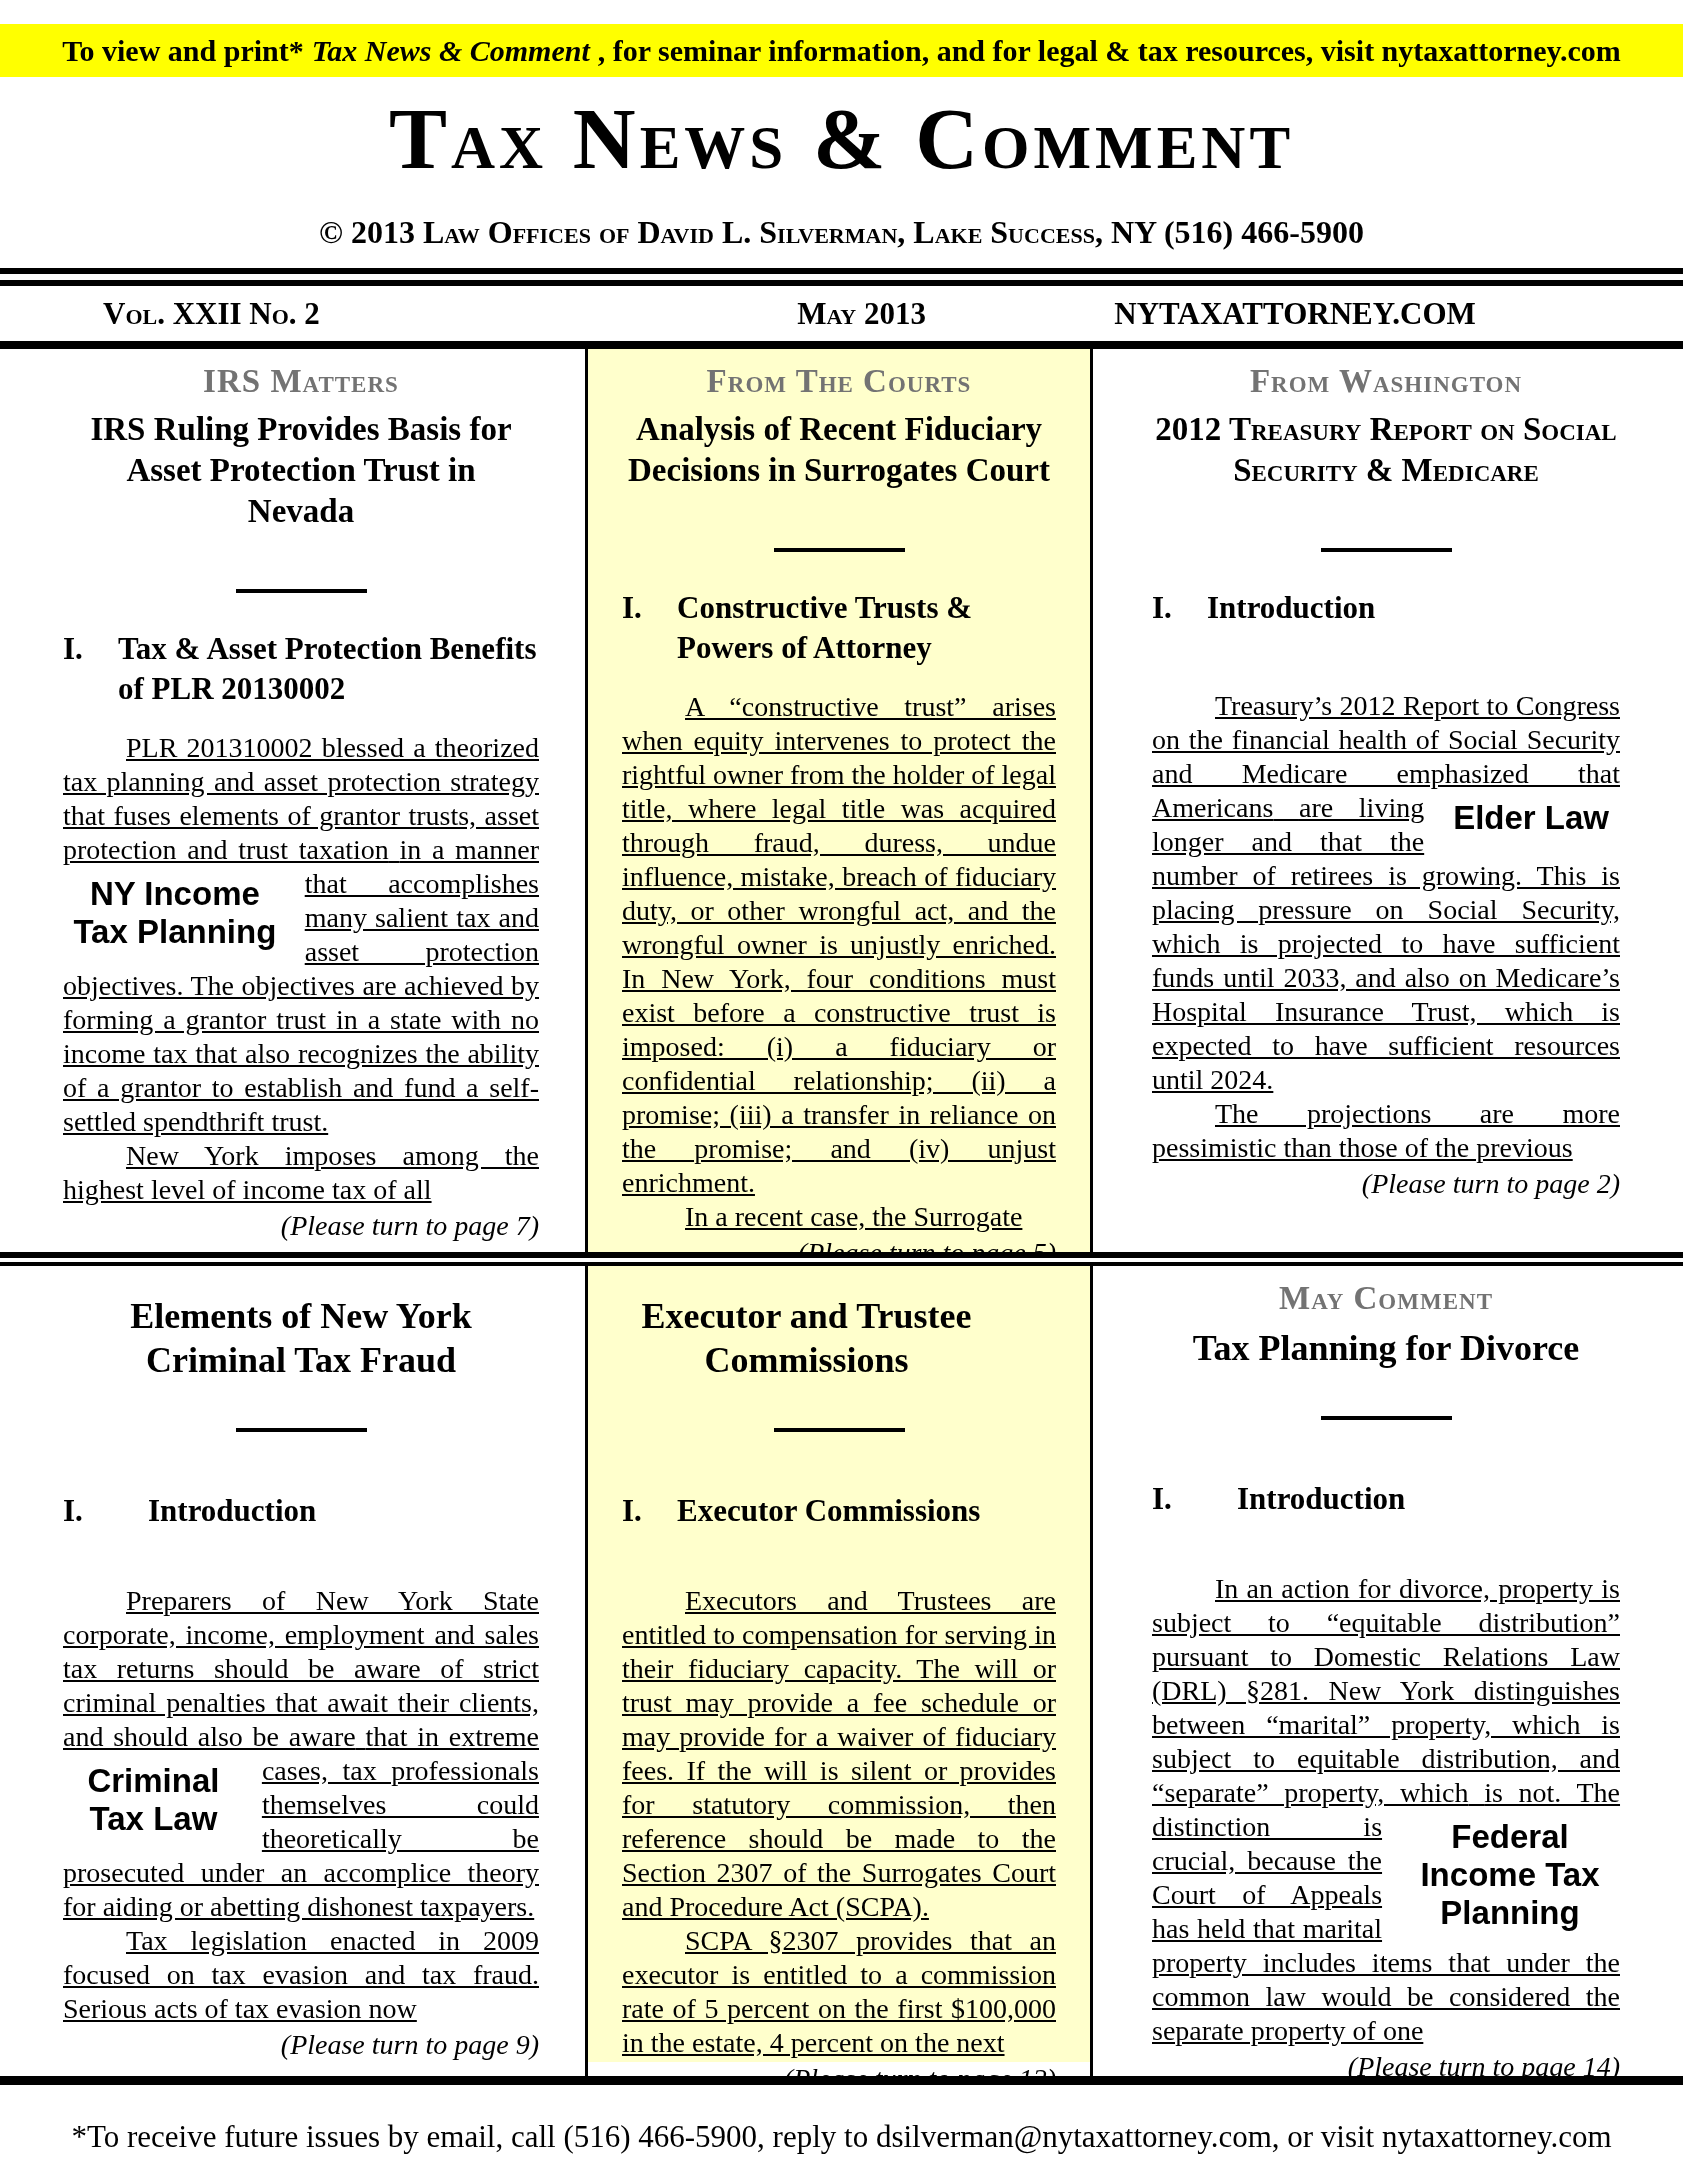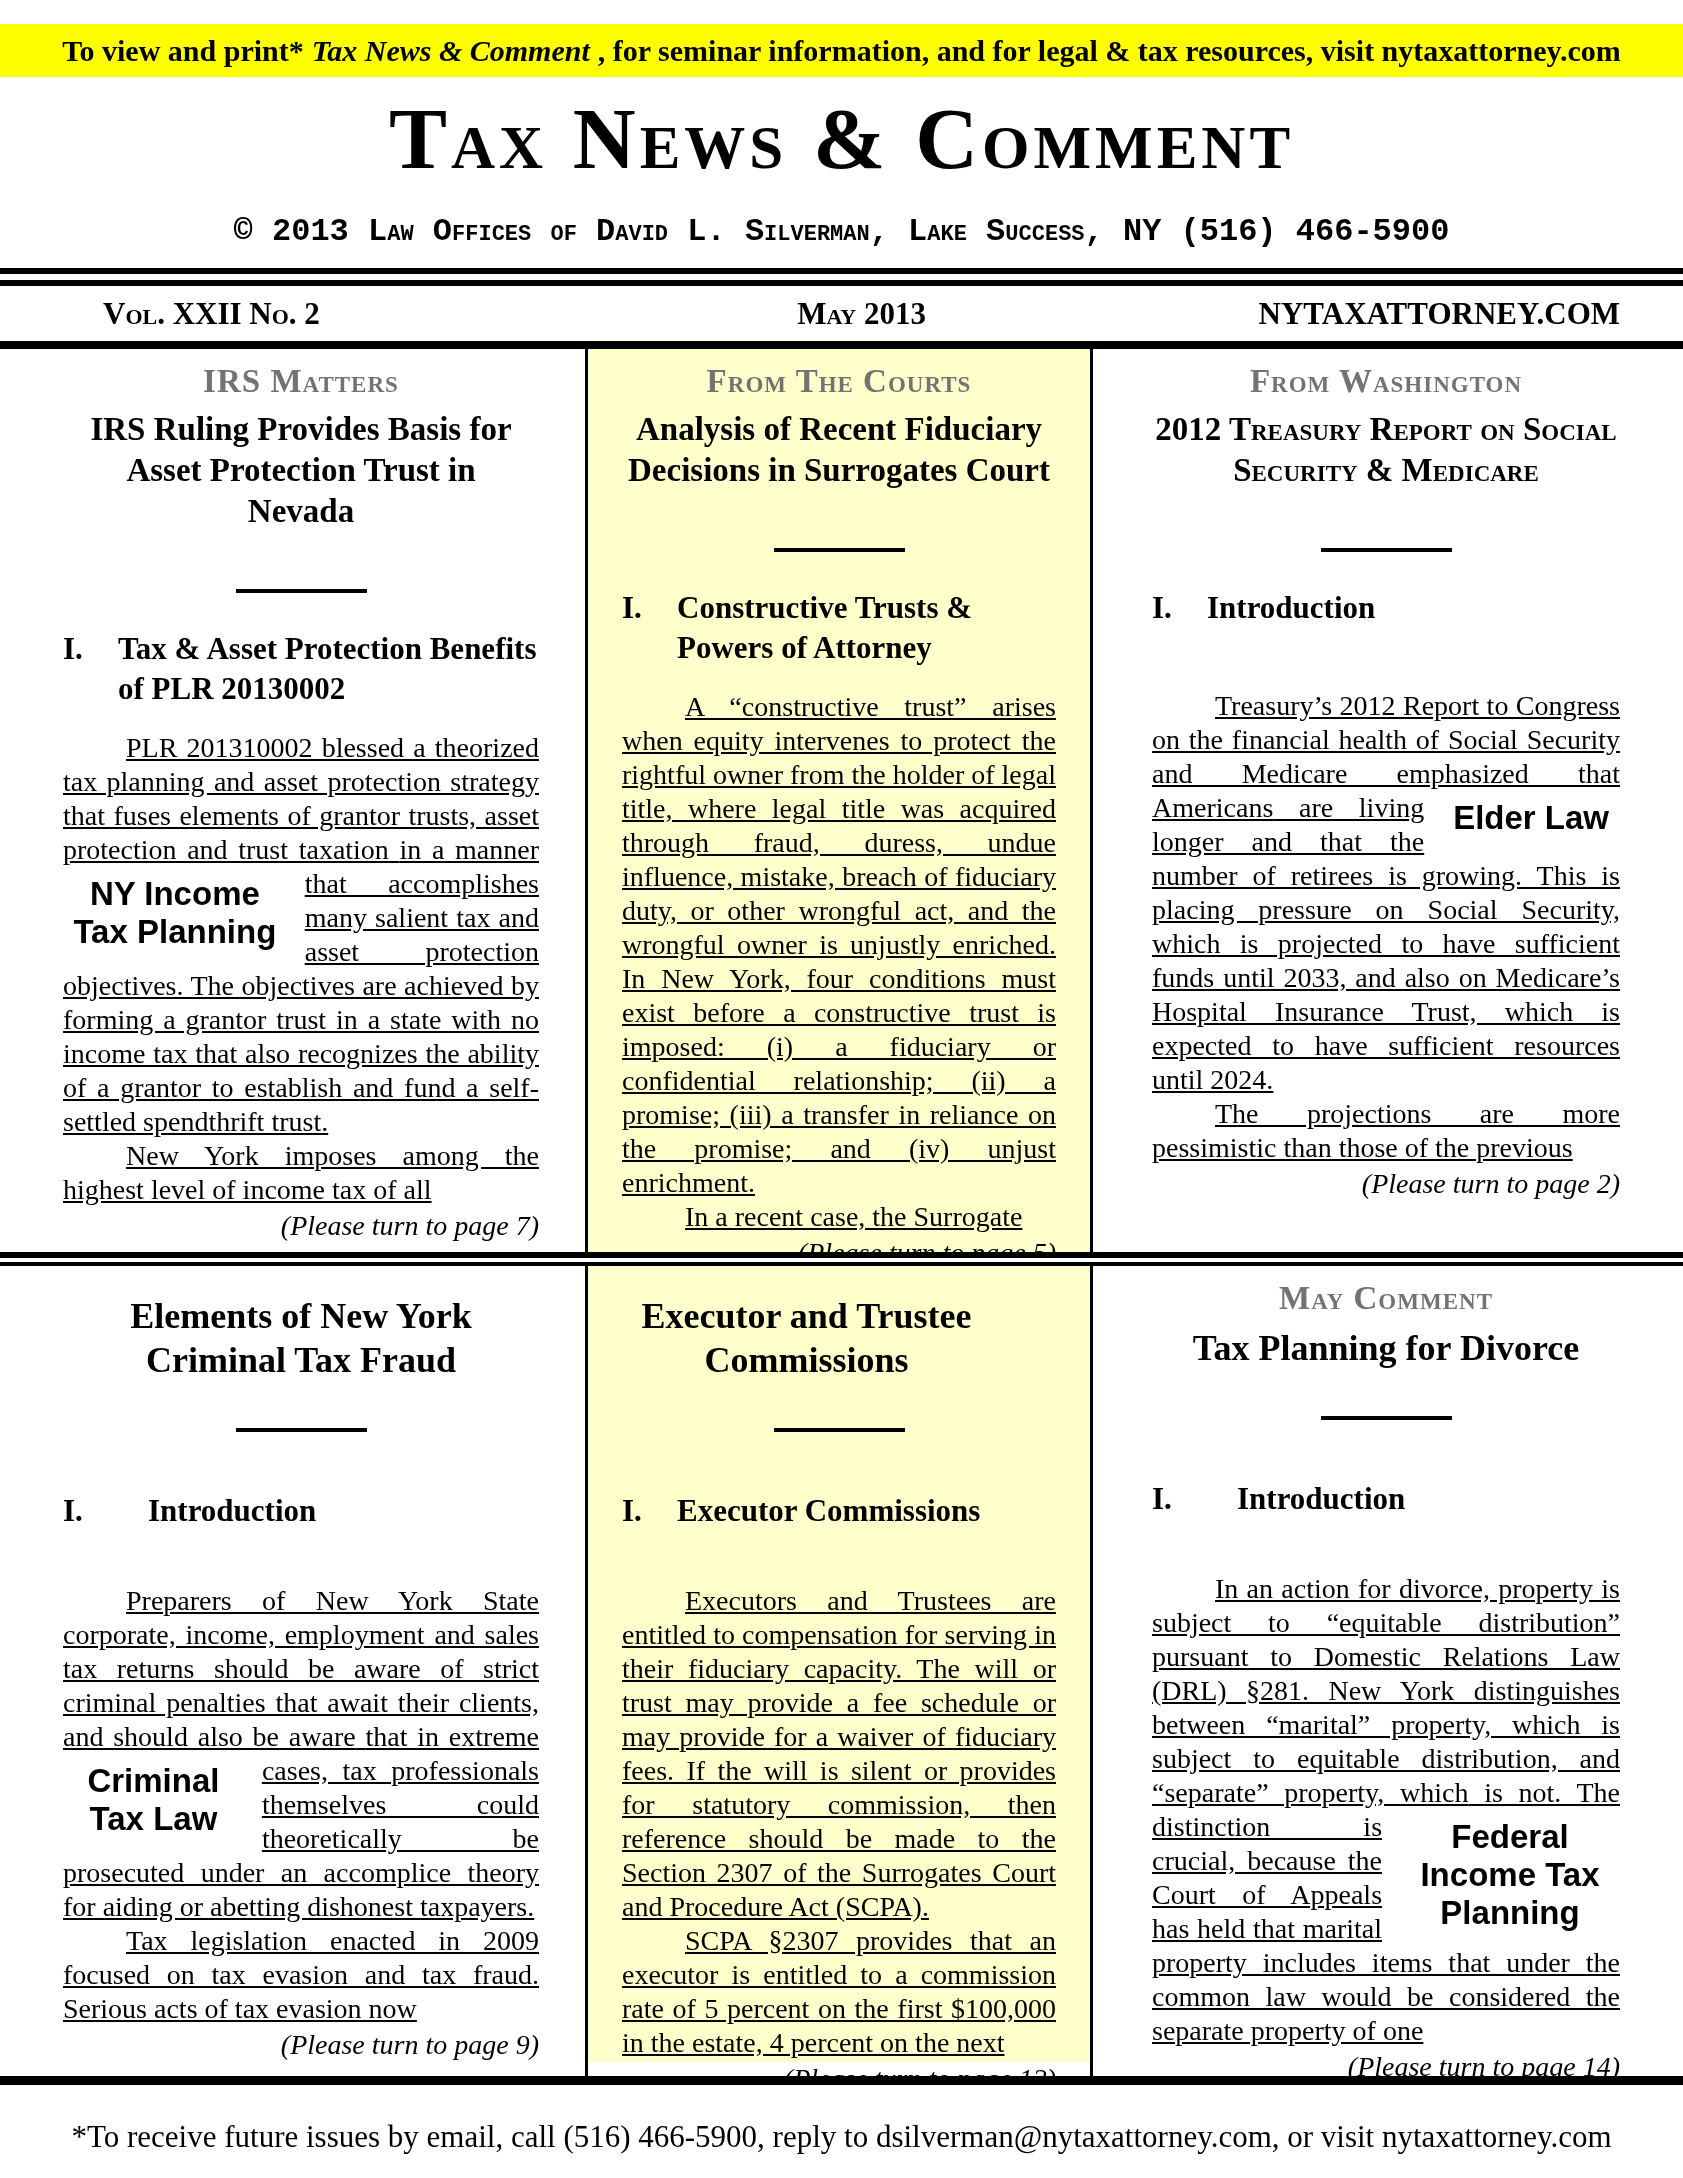--- a/index.html
+++ b/index.html
@@ -28,39 +28,38 @@
     font-size: 87px; line-height: 107px;
     letter-spacing: 4px;
     margin-top: 8px;
   }
   .copyright {
     text-align: center;
     font-variant: small-caps;
     font-weight: bold;
     font-size: 32px; line-height: 40px;
     margin-top: 20px;
-    font-family: Liberation Mono, monospace;
   }
   .double-rule {
     margin-top: 16px;
     height: 6px;
     border-top: 6px solid #000;
     border-bottom: 6px solid #000;
   }
   .info-bar {
     display: flex; align-items: center;
     height: 55px;
     font-weight: bold; font-size: 31px;
     font-variant: small-caps;
     padding: 0 63px 0 55px;
     margin-left: 48px;
   }
   .info-left  { flex: 1; text-align: left; }
   .info-center{ flex: 1; text-align: center; }
-  .info-right { flex: 1; text-align: right; font-variant: normal; }
+  .info-right { flex: 1; text-align: left; font-variant: normal; }
   .thick-rule { height: 8px; background: #000; }
   
   .grid-row { display: flex; }
   .row1 { height: 903px; }
   .row2 { height: 810px; }
   .cell { box-sizing: border-box; overflow: hidden; }
   .c1 { width: 588px; border-right: 3px solid #000; padding: 14px 46px 0 63px; }
   .c2 { width: 505px; border-right: 3px solid #000; padding: 14px 34px 7px 34px; background: #FFFFCC; }
   .c3 { flex: 1; padding: 14px 63px 8px 59px; }
   .row2 .c2 { background: linear-gradient(#FFFFCC calc(100% - 14px), #FFFFFF calc(100% - 14px)); }

